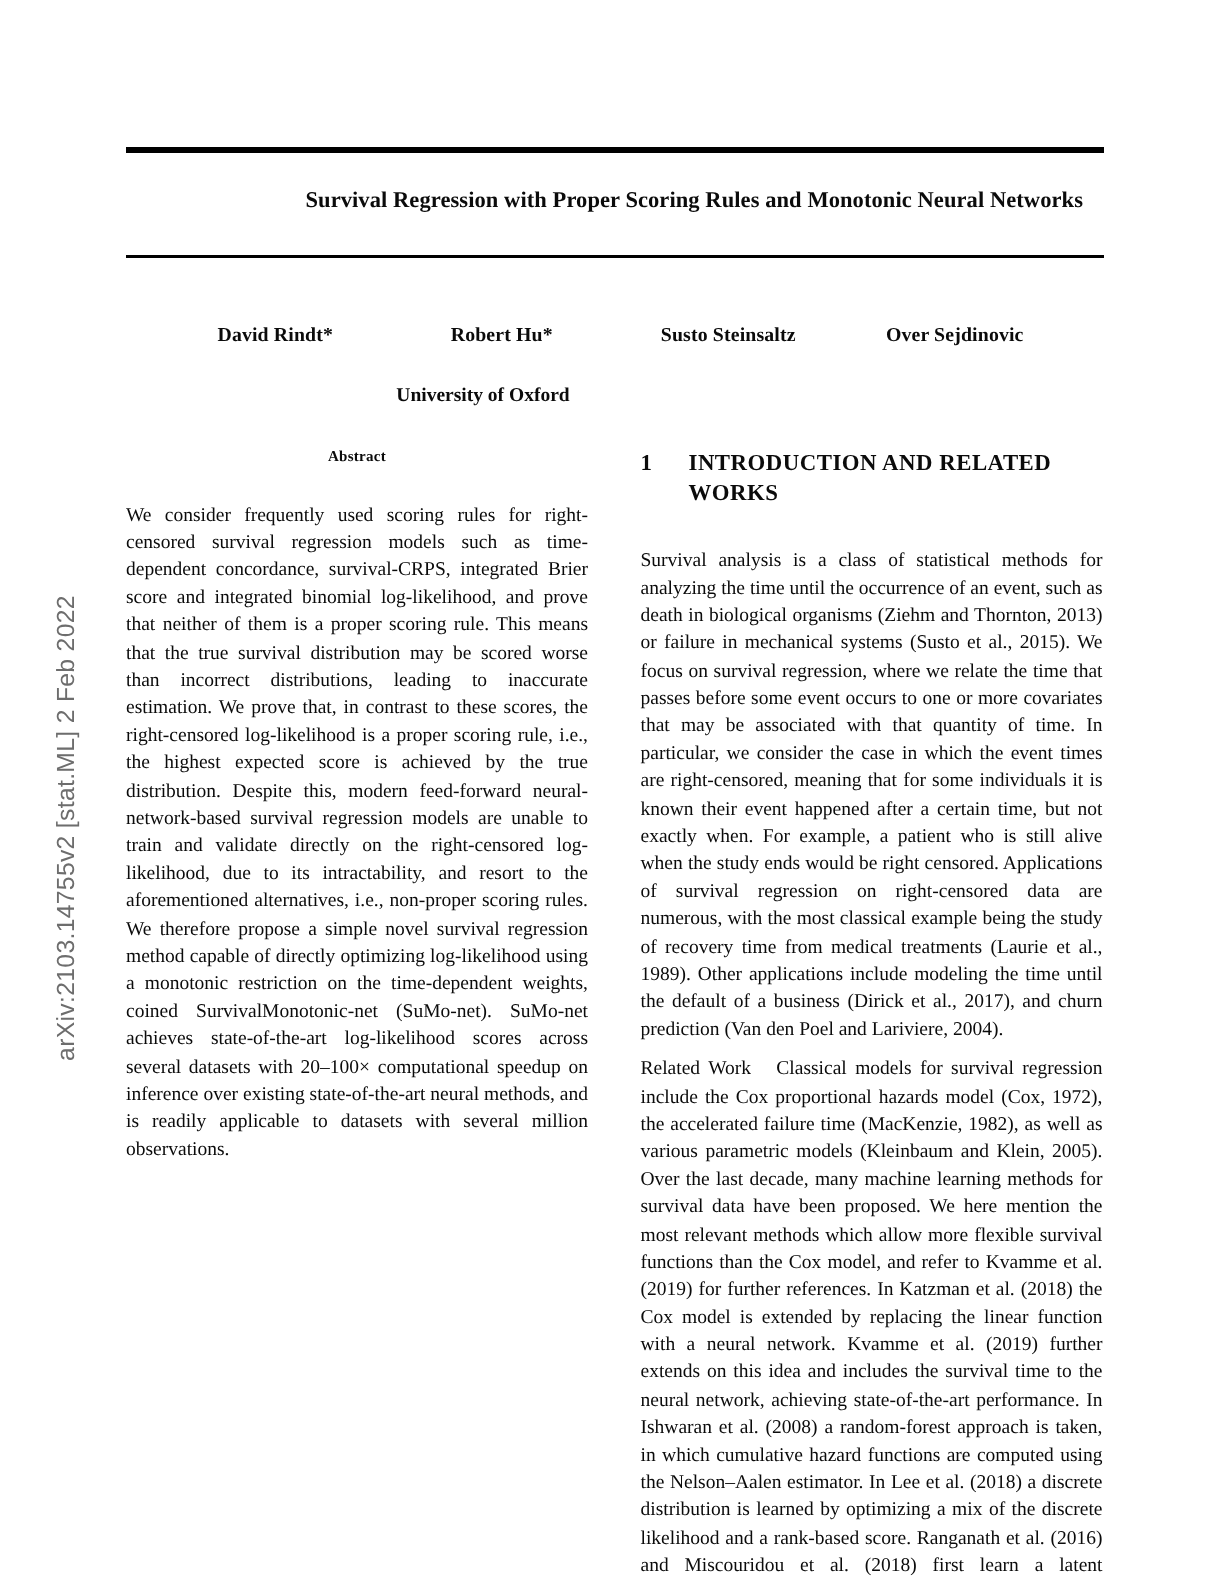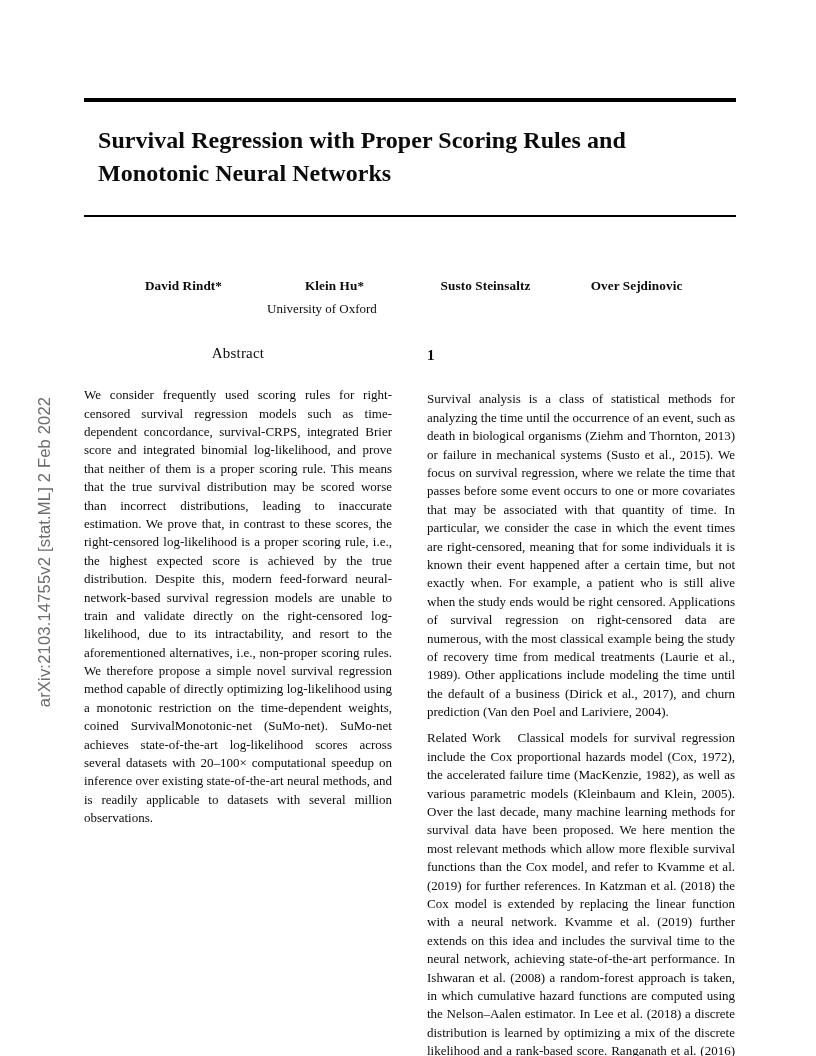--- a/index.html
+++ b/index.html
@@ -50,66 +50,67 @@
     background: #000000;
     width: 100%;
   }
   .rule-thin {
     height: 2px;
     background: #000000;
     width: 100%;
   }
 
   .title {
-    font-size: 24px;
+    font-size: 15px;
     font-weight: bold;
-    text-align: left;
+    text-align: right;
     line-height: 1.38;
     margin: 22px 14px 0 14px;
     letter-spacing: 0.05px;
   }
 
   .rule-thin-wrap { margin-top: 25px; }
 
   
   .authors {
     display: flex;
-    margin-top: 61px;
+    margin-top: 43px;
     padding: 0 24px;
     justify-content: flex-end;
   }
   .author {
     flex: 1 1 0;
     text-align: center;
     font-size: 13.2px;
     font-weight: bold;
     letter-spacing: 0.1px;
   }
   .affiliation {
     text-align: center;
     font-size: 13px;
-    margin-top: 7px;
+    margin-top: 24px;
     padding-right: 176px;
+    font-weight: bold;
   }
 
   
   .columns {
     display: flex;
     margin-top: 28px;
     gap: 35px;
   }
   .col {
     width: 308px;
     position: relative;
   }
 
   .abstract-head {
     text-align: center;
-    font-size: 15px;
-    font-weight: normal;
+    font-size: 10px;
+    font-weight: bold;
     letter-spacing: 0.2px;
     margin-bottom: 24px;
   }
 
   p.body {
     font-size: 13px;
     line-height: 1.415;
     text-align: justify;
     margin: 0 0 8px 0;
     text-justify: inter-word;
@@ -146,37 +147,38 @@
     <div class="rule-thick"></div>
 
     <div class="title">Survival Regression with Proper Scoring Rules and Monotonic Neural Networks</div>
 
     <div class="rule-thin-wrap">
       <div class="rule-thin"></div>
     </div>
 
     <div class="authors">
       <div class="author">David Rindt*</div>
-      <div class="author">Klein Hu*</div>
+      <div class="author">Robert Hu*</div>
       <div class="author">Susto Steinsaltz</div>
       <div class="author">Over Sejdinovic</div>
     </div>
     <div class="affiliation">University of Oxford</div>
 
     <div class="columns">
 
       <div class="col">
         <div class="abstract-head">Abstract</div>
         <p class="body">We consider frequently used scoring rules for right-censored survival regression models such as time-dependent concordance, survival-CRPS, integrated Brier score and integrated binomial log-likelihood, and prove that neither of them is a proper scoring rule. This means that the true survival distribution may be scored worse than incorrect distributions, leading to inaccurate estimation. We prove that, in contrast to these scores, the right-censored log-likelihood is a proper scoring rule, i.e., the highest expected score is achieved by the true distribution. Despite this, modern feed-forward neural-network-based survival regression models are unable to train and validate directly on the right-censored log-likelihood, due to its intractability, and resort to the aforementioned alternatives, i.e., non-proper scoring rules. We therefore propose a simple novel survival regression method capable of directly optimizing log-likelihood using a monotonic restriction on the time-dependent weights, coined SurvivalMonotonic-net (SuMo-net). SuMo-net achieves state-of-the-art log-likelihood scores across several datasets with 20–100× computational speedup on inference over existing state-of-the-art neural methods, and is readily applicable to datasets with several million observations.</p>
 
       </div>
 
       <div class="col">
         <div class="sec-head">
           <span class="sec-num">1</span>
+          <span class="sec-title">INTRODUCTION AND RELATED WORKS</span>
         </div>
         <p class="body">Survival analysis is a class of statistical methods for analyzing the time until the occurrence of an event, such as death in biological organisms (Ziehm and Thornton, 2013) or failure in mechanical systems (Susto et al., 2015). We focus on survival regression, where we relate the time that passes before some event occurs to one or more covariates that may be associated with that quantity of time. In particular, we consider the case in which the event times are right-censored, meaning that for some individuals it is known their event happened after a certain time, but not exactly when. For example, a patient who is still alive when the study ends would be right censored. Applications of survival regression on right-censored data are numerous, with the most classical example being the study of recovery time from medical treatments (Laurie et al., 1989). Other applications include modeling the time until the default of a business (Dirick et al., 2017), and churn prediction (Van den Poel and Lariviere, 2004).</p>
         <p class="body"><span class="runin">Related Work</span>&nbsp;&nbsp; <span>Classical models for survival regression include the Cox proportional hazards model (Cox, 1972), the accelerated failure time (MacKenzie, 1982), as well as various parametric models (Kleinbaum and Klein, 2005). Over the last decade, many machine learning methods for survival data have been proposed. We here mention the most relevant methods which allow more flexible survival functions than the Cox model, and refer to Kvamme et al. (2019) for further references. In Katzman et al. (2018) the Cox model is extended by replacing the linear function with a neural network. Kvamme et al. (2019) further extends on this idea and includes the survival time to the neural network, achieving state-of-the-art performance. In Ishwaran et al. (2008) a random-forest approach is taken, in which cumulative hazard functions are computed using the Nelson–Aalen estimator. In Lee et al. (2018) a discrete distribution is learned by optimizing a mix of the discrete likelihood and a rank-based score. Ranganath et al. (2016) and Miscouridou et al. (2018) first learn a latent representation of the covariates, and then</span></p>
       </div>
 
     </div>
   </div>
 </div>
 
 </body></html>

